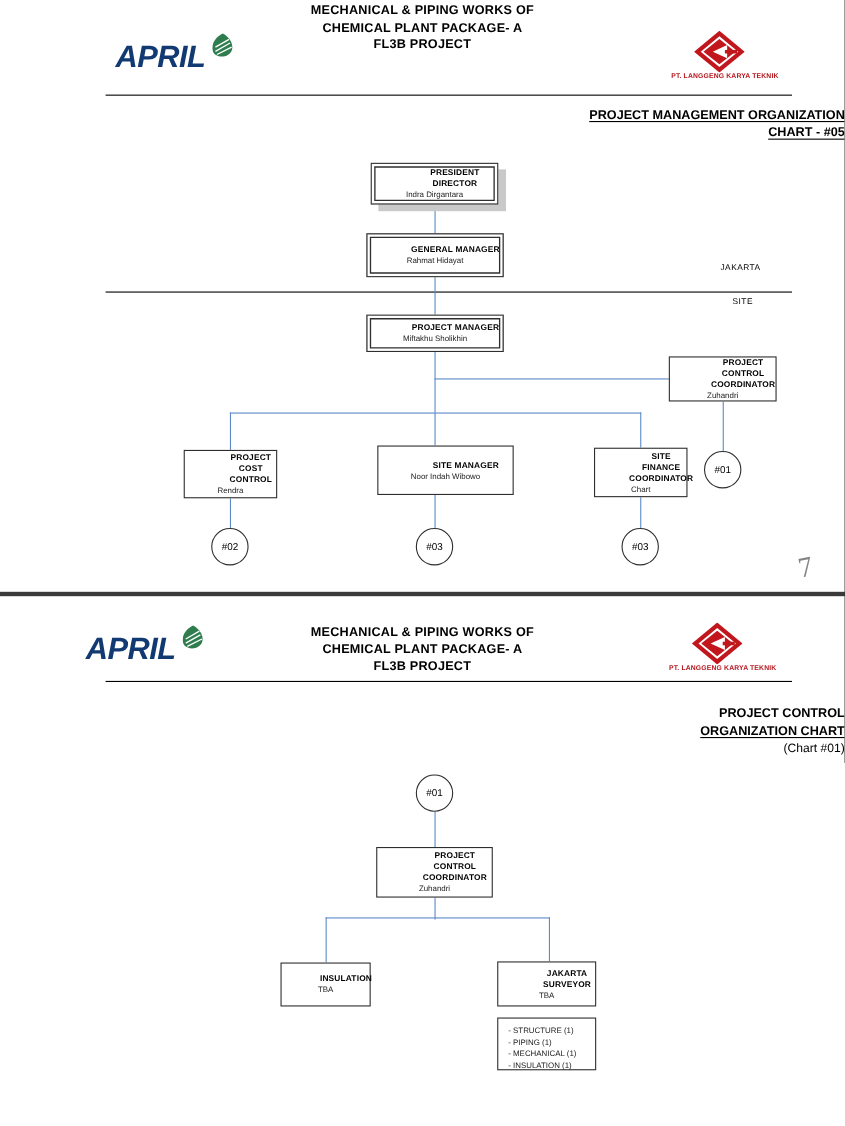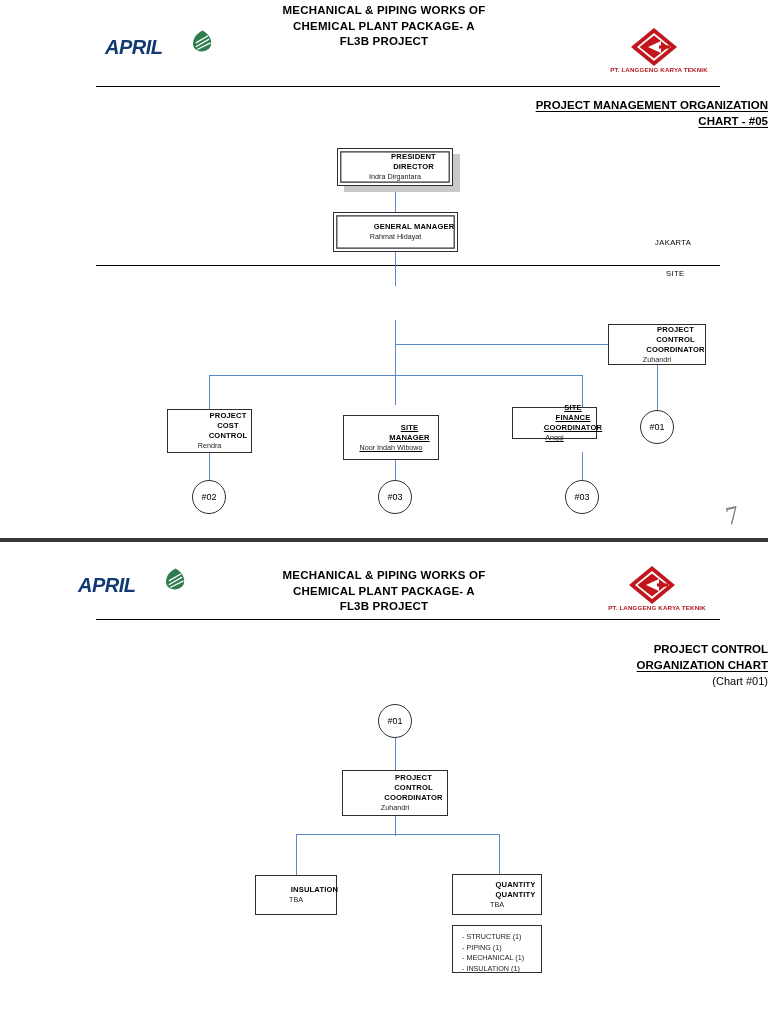--- a/index.html
+++ b/index.html
@@ -11,21 +11,21 @@
   #page2{top:542px;height:482px;}
 
   
   .hdr{position:absolute;left:0;top:0;width:768px;height:64px;}
   .hdr-title{position:absolute;left:234px;top:3px;width:300px;text-align:center;
              font-size:11.5px;font-weight:bold;line-height:15.5px;color:#000;letter-spacing:.2px;}
   .hdr-rule{position:absolute;height:0;border-top:1.6px solid #000;}
 
   
   .april{position:absolute;}
-  .april-text{position:absolute;left:0;top:6px;font-size:20px;font-weight:bold;font-style:italic;
+  .april-text{position:absolute;left:0;top:6px;font-size:28px;font-weight:bold;font-style:italic;
               color:#123a72;letter-spacing:-0.5px;font-family:"Liberation Sans",sans-serif;}
   .april-leaf{position:absolute;left:88px;top:0px;width:19px;height:22px;}
 
   
   .lkt{position:absolute;width:118px;}
   .lkt-mark{position:absolute;left:31px;top:0;width:46px;height:38px;}
   .lkt-name{position:absolute;left:0;top:38px;width:118px;text-align:center;
             font-size:6.2px;font-weight:bold;color:#b5161d;letter-spacing:.15px;}
 
   
@@ -129,42 +129,46 @@
     <div class="box dbl" style="left:337px;top:148px;width:116px;height:38px;">
       <div class="t">PRESIDENT DIRECTOR</div>
       <div class="n">Indra Dirgantara</div>
     </div>
 
     <div class="box dbl" style="left:333px;top:212px;width:125px;height:40px;">
       <div class="t">GENERAL  MANAGER</div>
       <div class="n">Rahmat Hidayat</div>
     </div>
 
+    <div class="box dbl" style="left:333px;top:286px;width:125px;height:34px;">
+      <div class="t">PROJECT MANAGER</div>
+      <div class="n">Miftakhu Sholikhin</div>
+    </div>
 
     <div class="box" style="left:608px;top:324px;width:98px;height:41px;">
       <div class="t">PROJECT CONTROL</div>
       <div class="t">COORDINATOR</div>
       <div class="n">Zuhandri</div>
     </div>
 
     <div class="box" style="left:167px;top:409px;width:85px;height:44px;">
       <div class="t">PROJECT COST</div>
       <div class="t">CONTROL</div>
       <div class="n">Rendra</div>
     </div>
 
-    <div class="box" style="left:343px;top:415px;width:96px;height:45px;text-decoration:underline;">
+    <div class="box" style="left:343px;top:405px;width:124px;height:45px;">
       <div class="t">SITE MANAGER</div>
       <div class="n">Noor Indah Wibowo</div>
     </div>
 
-    <div class="box" style="left:512px;top:407px;width:85px;height:32px;text-decoration:underline;">
+    <div class="box" style="left:540px;top:407px;width:85px;height:45px;">
       <div class="t">SITE FINANCE</div>
       <div class="t">COORDINATOR</div>
-      <div class="n">Anggi</div>
+      <div class="n">Chart</div>
     </div>
 
     <div class="circ" style="left:640px;top:410px;width:34px;height:34px;">#01</div>
     <div class="circ" style="left:192px;top:480px;width:34px;height:34px;">#02</div>
     <div class="circ" style="left:378px;top:480px;width:34px;height:34px;">#03</div>
     <div class="circ" style="left:565px;top:480px;width:34px;height:34px;">#03</div>
 
     <div class="mark" style="left:726px;top:501px;">7</div>
   </div>
 
@@ -222,21 +226,21 @@
       <div class="t">COORDINATOR</div>
       <div class="n">Zuhandri</div>
     </div>
 
     <div class="box" style="left:255px;top:333px;width:82px;height:40px;">
       <div class="t">INSULATION</div>
       <div class="n">TBA</div>
     </div>
 
     <div class="box" style="left:452px;top:332px;width:90px;height:41px;">
-      <div class="t">QUANTITY QUANTITY</div>
+      <div class="t">JAKARTA SURVEYOR</div>
       <div class="n">TBA</div>
     </div>
 
     <div class="listbox" id="disc-list" style="left:452px;top:383px;width:90px;height:48px;">
         <div>- STRUCTURE (1)</div>
         <div>- PIPING (1)</div>
         <div>- MECHANICAL (1)</div>
         <div>- INSULATION (1)</div>
       </div>
   </div>

